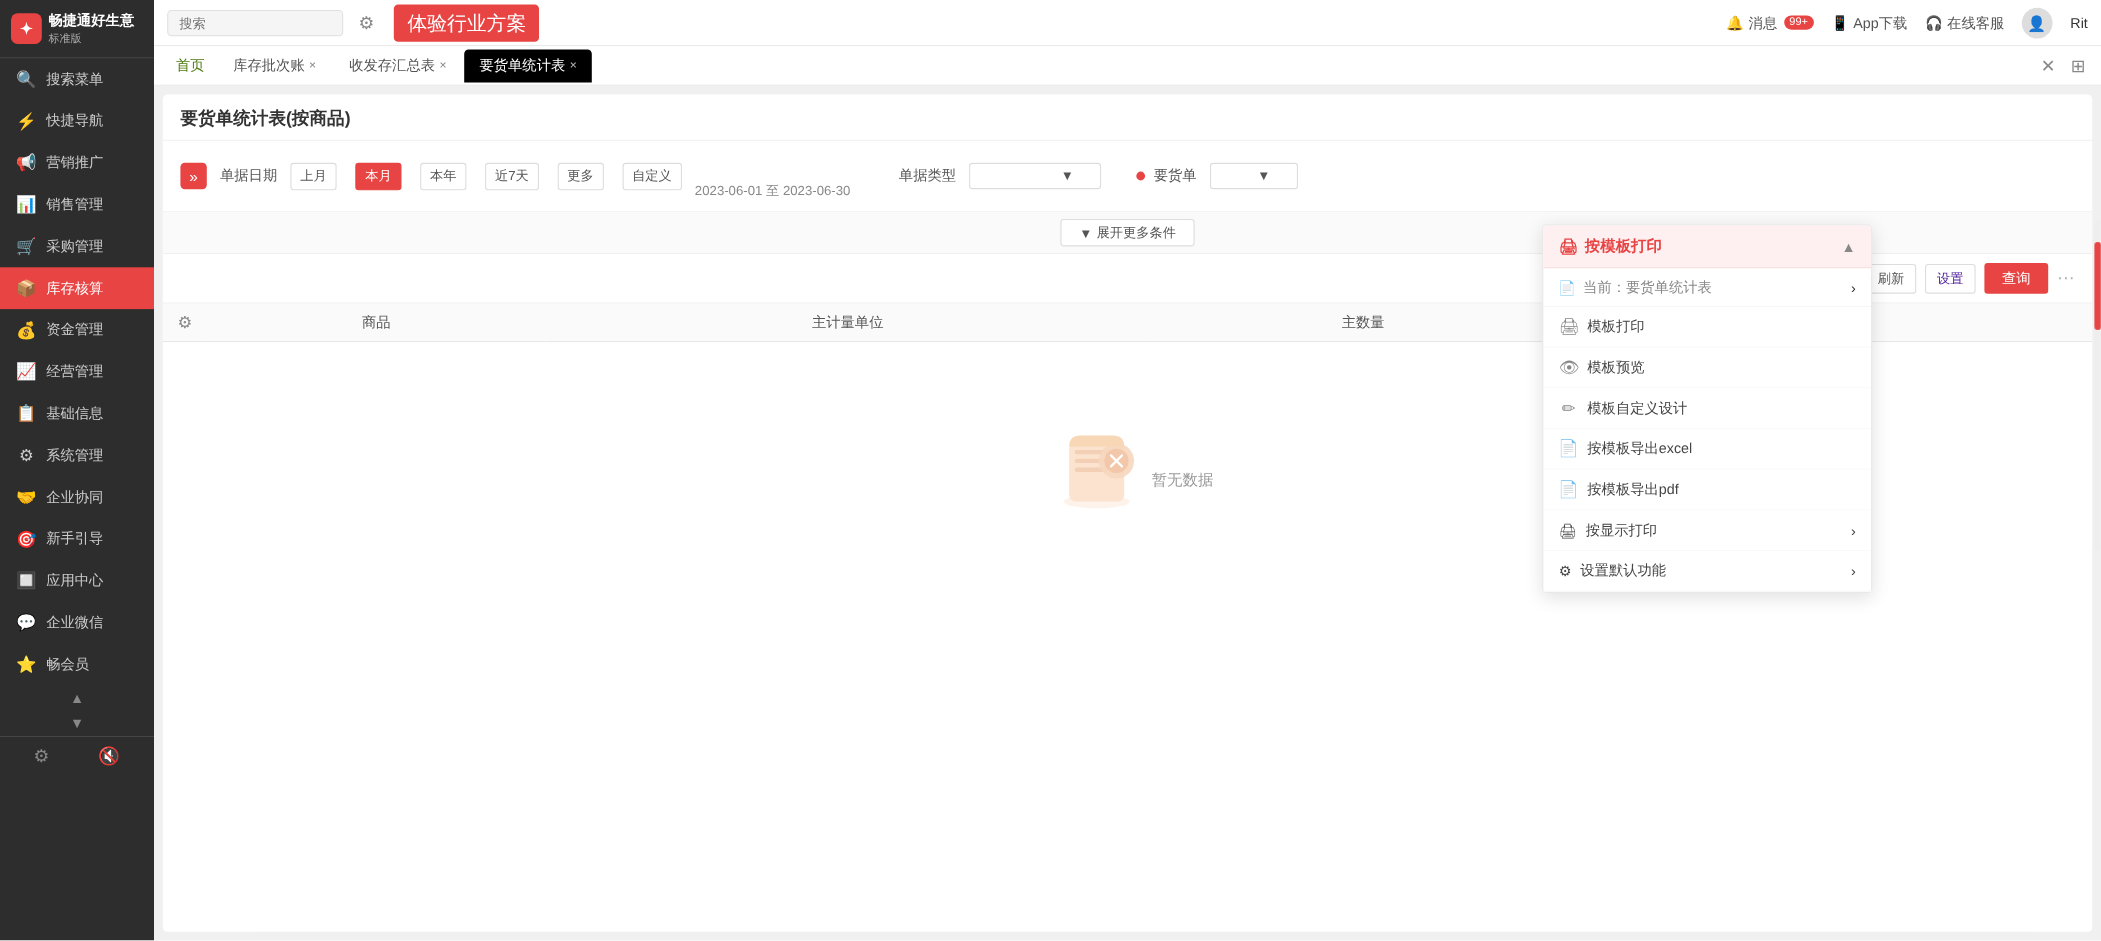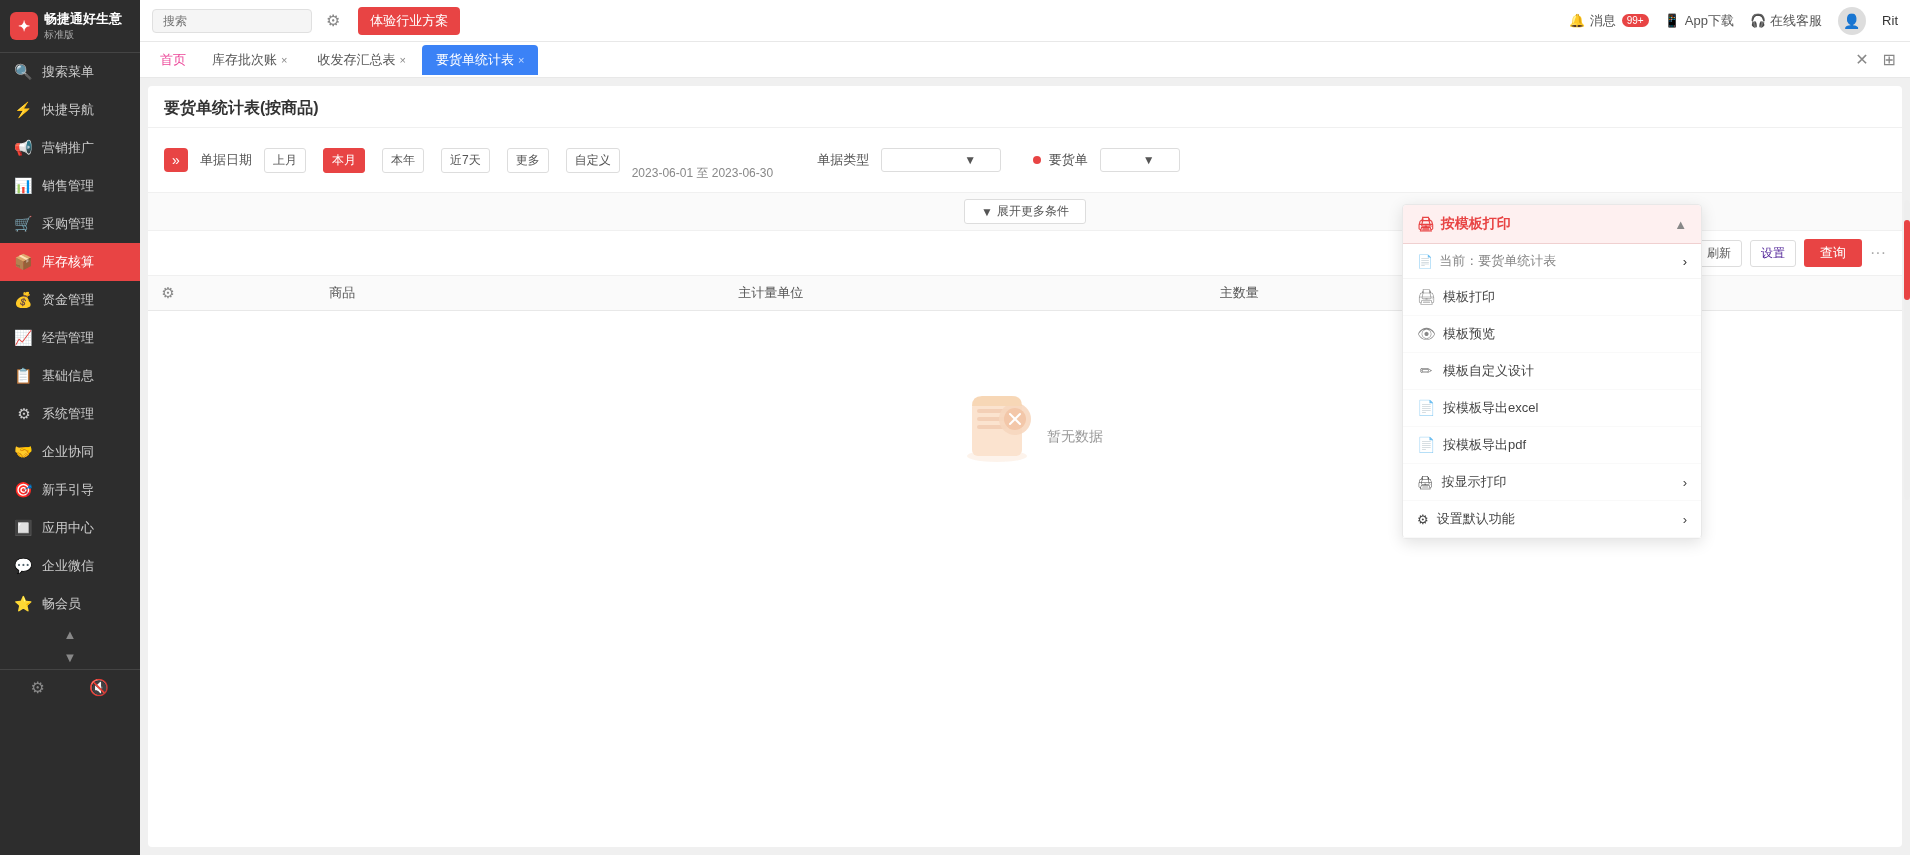--- a/index.html
+++ b/index.html
@@ -77,21 +77,21 @@
       color: #999;
       width: 160px;
     }
     .topbar-gear { color: #888; font-size: 16px; cursor: pointer; margin-left: 4px; }
     .topbar-industry {
       background: #e84444;
       color: white;
       border: none;
       border-radius: 4px;
       padding: 5px 12px;
-      font-size: 13px;
+      font-size: 18px;
       cursor: pointer;
       margin-left: 8px;
     }
     .topbar-right {
       margin-left: auto;
       display: flex;
       align-items: center;
       gap: 16px;
       color: #555;
       font-size: 13px;
@@ -123,28 +123,28 @@
     .tab-item {
       padding: 6px 14px;
       font-size: 13px;
       color: #555;
       cursor: pointer;
       border-radius: 4px 4px 0 0;
       display: flex; align-items: center; gap: 4px;
       white-space: nowrap;
     }
     .tab-item.active {
-      background: #3b82f6;
+      background: #000000;
       color: white;
     }
     .tab-close {
       font-size: 11px; cursor: pointer; opacity: 0.7;
     }
     .tab-item.active .tab-close { color: white; }
-    .tab-home { font-size: 13px; color: #ec4899; padding: 6px 10px; cursor: pointer; }
+    .tab-home { font-size: 13px; color: #4d7c0f; padding: 6px 10px; cursor: pointer; }
     .tabs-right {
       margin-left: auto;
       display: flex; align-items: center; gap: 6px;
     }
     .tabs-right-btn {
       border: none; background: none; cursor: pointer;
       color: #888; font-size: 16px; padding: 2px 4px;
     }
 
     

